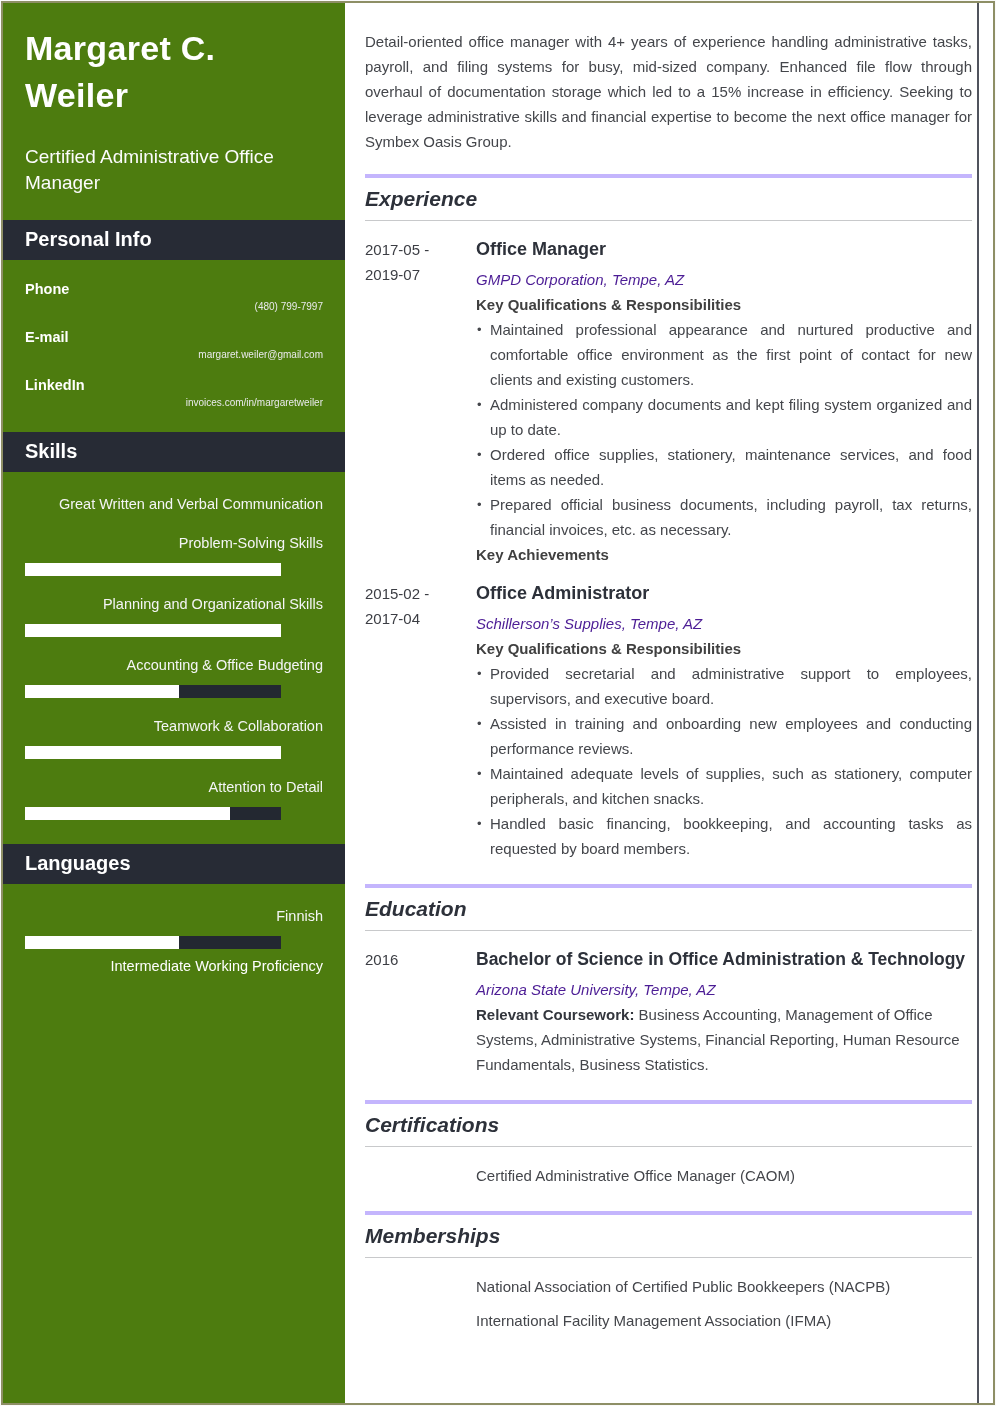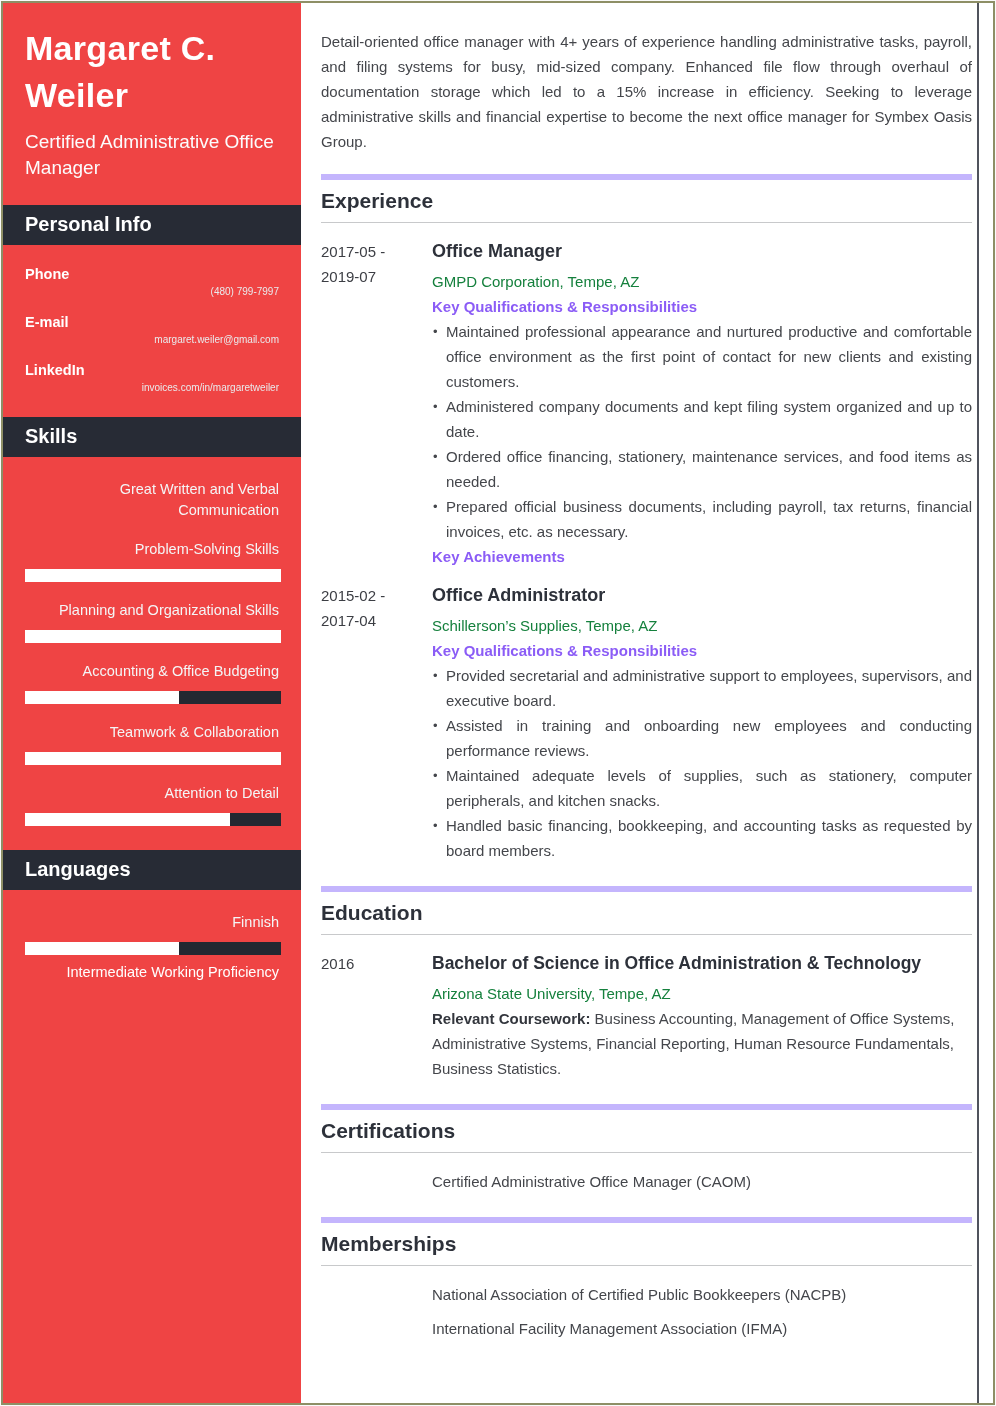--- a/index.html
+++ b/index.html
@@ -12,30 +12,30 @@
   }
   .canvas {
     position: absolute; top: 1px; left: 1px;
     width: 994px; height: 1404px;
     border: 2px solid #8e8f66;
     background: #ffffff;
     display: flex;
   }
   
   .sidebar {
-    width: 298px; flex: none;
-    background: #ef4444;
+    width: 342px; flex: none;
+    background: #4d7c0f;
     color: #fff;
   }
   .name-block { padding: 22px 22px 24px 22px; }
   .name {
     margin: 0; font-size: 34px; line-height: 47px;
     font-weight: 700; color: #ffffff; letter-spacing: .3px;
   }
-  .subtitle { margin-top: 10px; font-size: 19px; line-height: 26px; color: #fcfcfd; }
+  .subtitle { margin-top: 25px; font-size: 19px; line-height: 26px; color: #fcfcfd; }
   .band {
     background: #272b35;
     padding: 8px 22px 9px 22px;
     font-size: 20px; font-weight: 700; color: #ffffff;
   }
   .side-body { padding: 4px 22px 24px 22px; }
   .pi-label { margin-top: 17px; font-size: 14.5px; font-weight: 700; color: #ffffff; }
   .pi-value { margin-top: 4px; font-size: 10px; color: #e9eaec; text-align: right; }
   .skill { margin-top: 18px; }
   .skill-label { font-size: 14.5px; line-height: 21px; color: #f4f5f6; text-align: right; }
@@ -53,34 +53,35 @@
     border-right: 2px solid #50535d;
     padding: 26px 5px 0 20px;
     color: #44464b;
   }
   .summary {
     margin: 0 0 20px 0;
     font-size: 15px; line-height: 25px;
     text-align: justify; color: #44464b;
   }
   .section-bar {
-    border-top: 6px solid #c4b5fd;
+    border-top: 4px solid #c4b5fd;
     border-bottom: 1px solid #c8c9cb;
     padding: 9px 0;
+    font-style: italic;
   }
   .section-bar h2 { margin: 0; font-size: 21px; font-weight: 700; color: #2d313a; }
   .section-content { padding: 16px 0 23px 0; }
   .row { display: flex; }
   .row + .row { margin-top: 14px; }
   .col-date { width: 111px; flex: none; font-size: 15px; line-height: 25px; color: #3c3e44; }
   .col-body { flex: 1; min-width: 0; }
   .job-title { margin: 0; font-size: 18px; line-height: 25px; font-weight: 700; color: #2d313a; }
   .edu-title { margin: 0; font-size: 17.5px; line-height: 25px; font-weight: 700; color: #2d313a; }
-  .company { margin-top: 5px; font-size: 15px; line-height: 25px; color: #15803d; }
-  .subhead { font-size: 15px; line-height: 25px; font-weight: 700; color: #8b5cf6; }
+  .company { margin-top: 5px; font-size: 15px; line-height: 25px; font-style: italic; color: #4c1d95; }
+  .subhead { font-size: 15px; line-height: 25px; font-weight: 700; color: #404040; }
   ul.bullets { list-style: none; margin: 0; padding: 0; }
   ul.bullets li {
     position: relative; padding-left: 14px;
     font-size: 15px; line-height: 25px;
     text-align: justify; color: #44464b;
   }
   ul.bullets li::before {
     content: "\2022";
     position: absolute; left: 1px; top: 0;
     font-size: 13px; color: #44464b;
@@ -174,21 +175,21 @@
           <div>2017-05 -</div>
           <div>2019-07</div>
         </div>
         <div class="col-body">
           <h3 class="job-title">Office Manager</h3>
           <div class="company">GMPD Corporation, Tempe, AZ</div>
           <div class="subhead">Key Qualifications &amp; Responsibilities</div>
           <ul class="bullets">
             <li>Maintained professional appearance and nurtured productive and comfortable office environment as the first point of contact for new clients and existing customers.</li>
             <li>Administered company documents and kept filing system organized and up to date.</li>
-            <li>Ordered office financing, stationery, maintenance services, and food items as needed.</li>
+            <li>Ordered office supplies, stationery, maintenance services, and food items as needed.</li>
             <li>Prepared official business documents, including payroll, tax returns, financial invoices, etc. as necessary.</li>
           </ul>
           <div class="subhead">Key Achievements</div>
         </div>
       </div>
 
       <div class="row">
         <div class="col-date">
           <div>2015-02 -</div>
           <div>2017-04</div>

